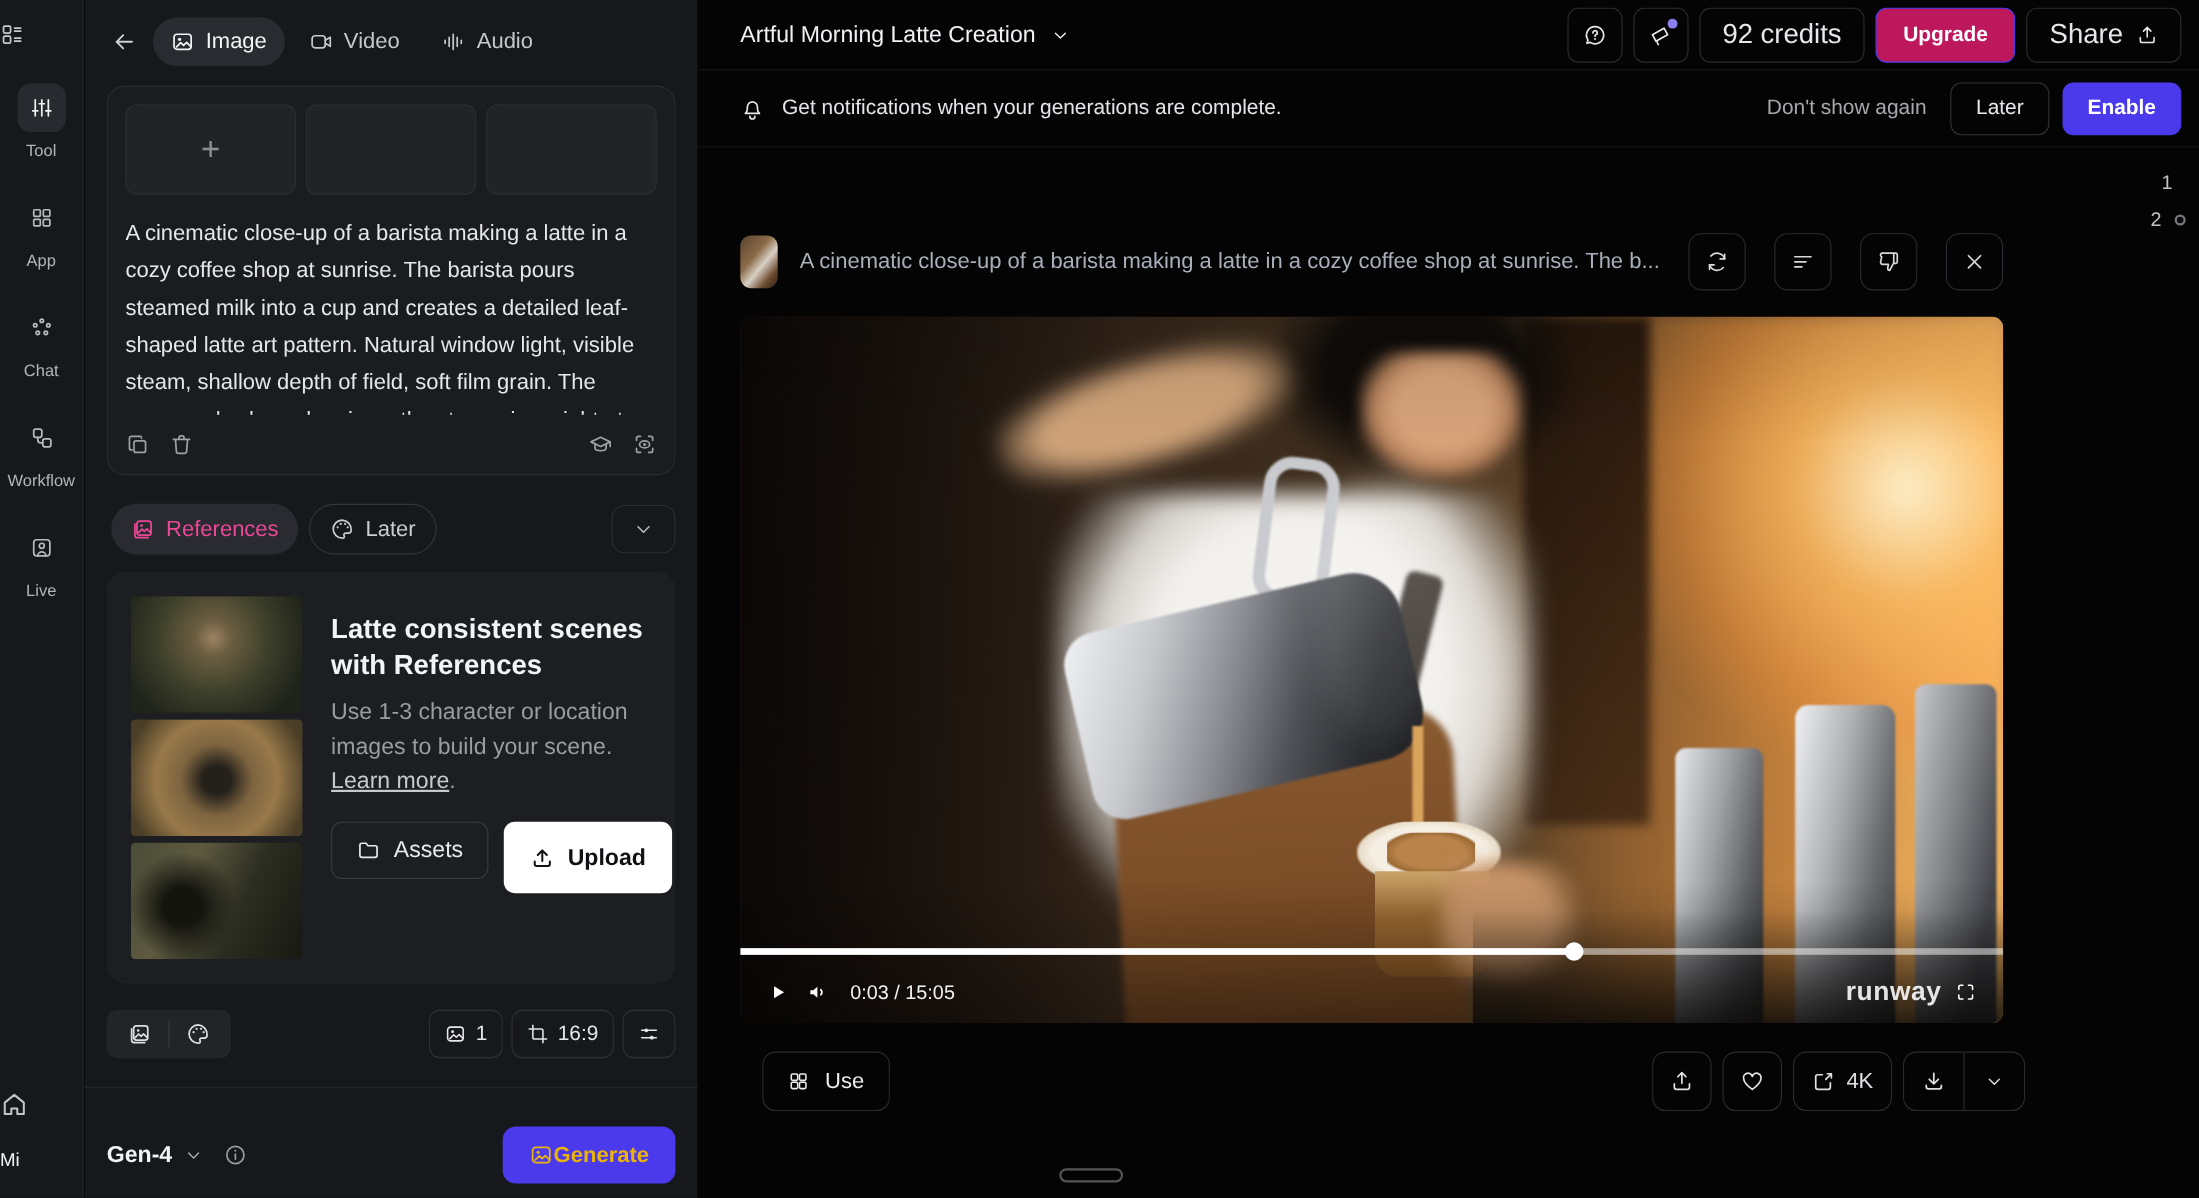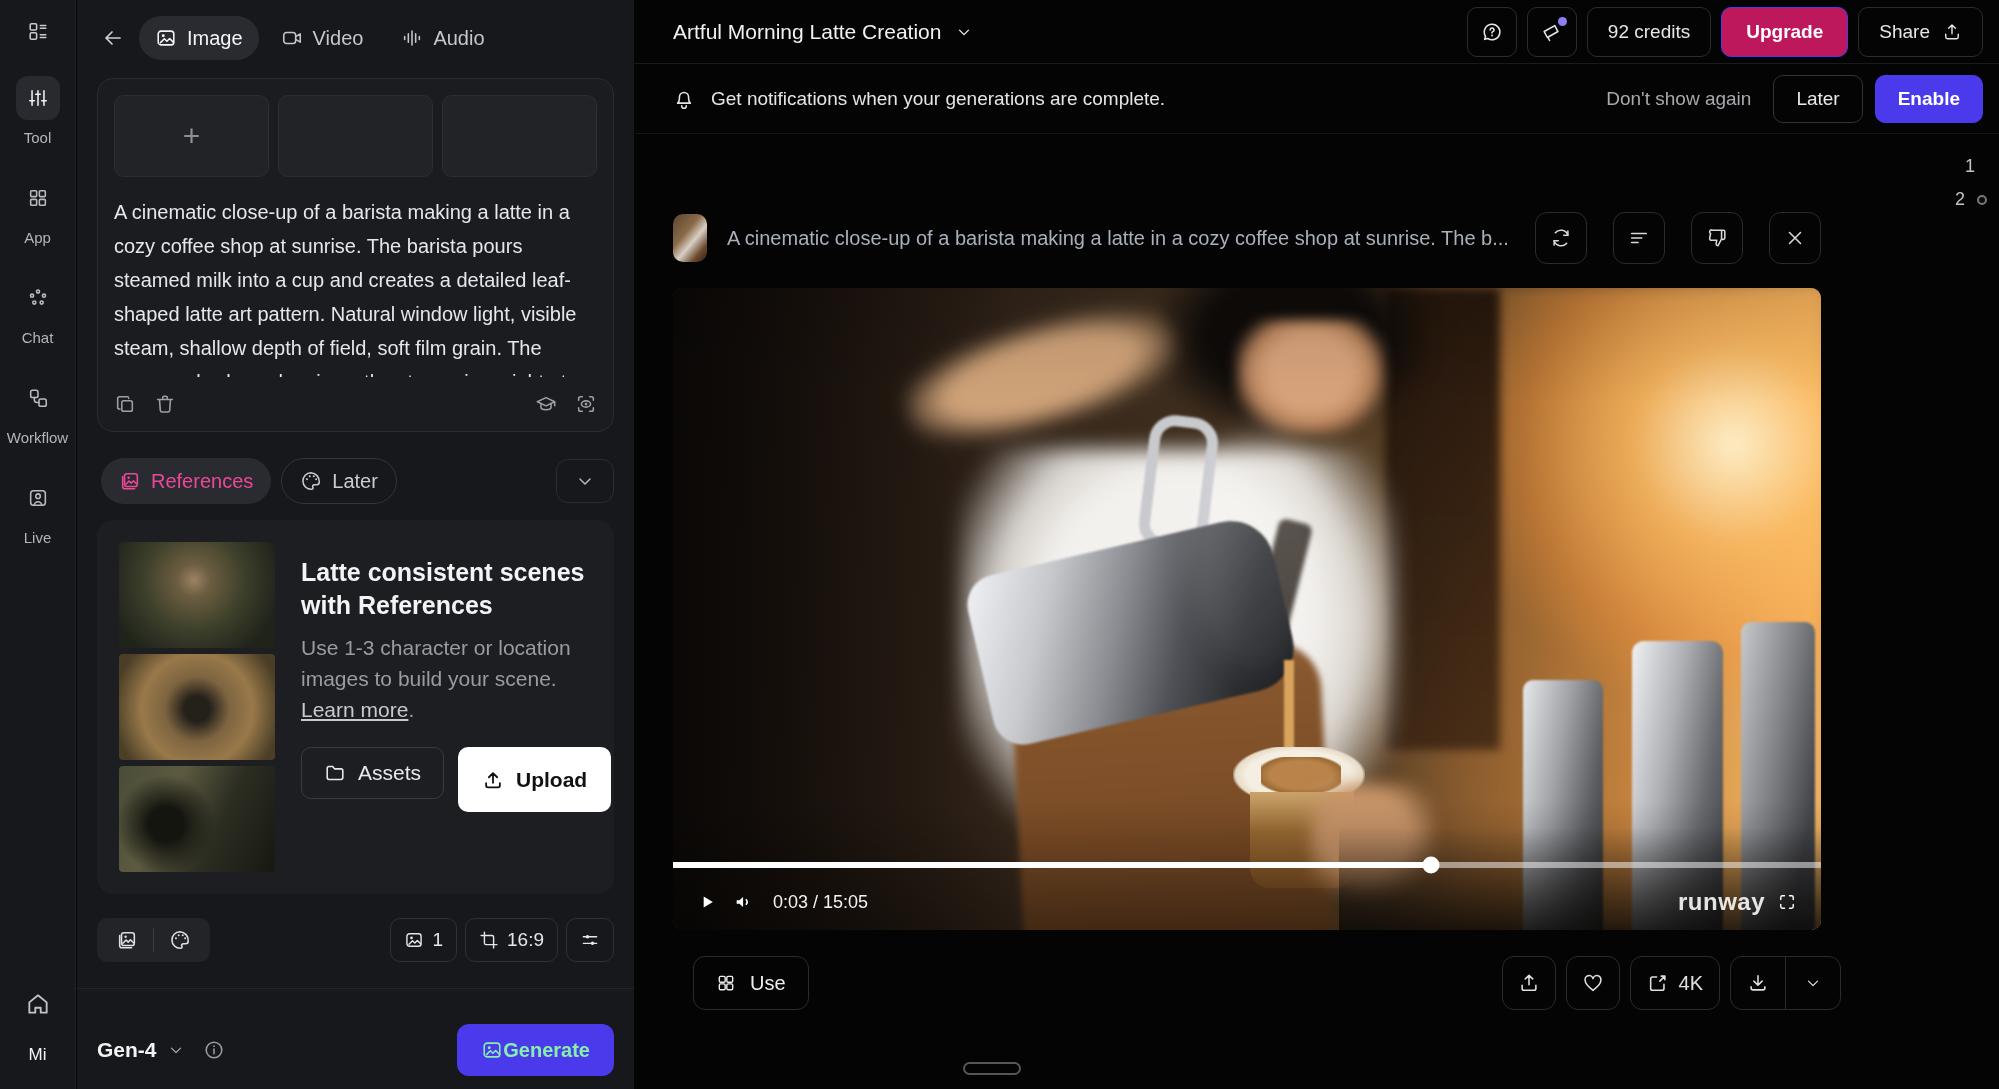--- a/index.html
+++ b/index.html
@@ -5,21 +5,21 @@
   html,body{margin:0;padding:0;background:#000;}
   *{box-sizing:border-box;}
   .app{position:relative;width:1999px;height:1089px;background:#050506;overflow:hidden;
        font-family:"Liberation Sans","DejaVu Sans",sans-serif;color:#e8e9ea;}
   .abs{position:absolute;}
   svg{display:block;}
   .ic{width:22px;height:22px;stroke:currentColor;fill:none;stroke-width:1.7;stroke-linecap:round;stroke-linejoin:round;}
 
   
   .rail{left:0;top:0;width:76px;height:1089px;background:#17181b;border-right:1px solid #232428;
-        display:flex;flex-direction:column;align-items:center;padding:20px 0 24px;}
+        display:flex;flex-direction:column;padding:20px 0 24px;}
   .rail-toggle{color:#c9cacd;margin-bottom:34px;cursor:pointer;}
   .rail-item{display:flex;flex-direction:column;align-items:center;gap:9px;margin-bottom:30px;color:#b9babd;cursor:pointer;}
   .rail-item .lbl{font-size:15px;color:#b4b5b8;}
   .rail-item .box{width:44px;height:44px;border-radius:12px;display:flex;align-items:center;justify-content:center;}
   .rail-item.active .box{background:#292a2f;color:#f0f1f2;}
   .rail-spacer{flex:1;}
   .rail-home{color:#c3c4c7;margin-bottom:28px;cursor:pointer;}
   .rail-profile{font-size:17px;color:#f2f3f4;}
 
   
@@ -67,32 +67,32 @@
   .panel-foot .spacer{flex:1;}
   .opt{display:flex;align-items:center;gap:8px;height:44px;padding:0 13px;border:1px solid #2f3035;
        border-radius:10px;color:#e5e6e8;font-size:19px;margin-left:8px;cursor:pointer;}
   .panel-div{height:1px;background:#242529;margin-top:6px;}
   .panel-bottom{display:flex;align-items:center;padding:22px 20px 0;flex:1;}
   .model{display:flex;align-items:center;gap:10px;color:#f2f3f4;font-size:21px;font-weight:bold;cursor:pointer;}
   .model .chev{color:#a9aaae;}
   .info-ic{color:#9b9ca1;margin-left:18px;cursor:pointer;}
   .panel-bottom .spacer{flex:1;}
   .btn-generate{display:flex;align-items:center;gap:0;height:52px;padding:0 24px;border-radius:12px;
-       background:#4b3aec;color:#86efac;font-size:20px;font-weight:bold;border:none;cursor:pointer;}
+       background:#4b3aec;color:#eab308;font-size:20px;font-weight:bold;border:none;cursor:pointer;}
 
   
   .main{left:635px;top:0;width:1364px;height:1089px;background:#040405;}
   .mheader{display:flex;align-items:center;height:64px;padding:0 16px 0 38px;border-bottom:1px solid #1a1b1e;}
   .mtitle{display:flex;align-items:center;gap:14px;font-size:21px;color:#f0f1f2;cursor:pointer;}
   .mheader .spacer{flex:1;}
   .hbtn{display:flex;align-items:center;justify-content:center;height:50px;border:1px solid #2b2c31;
         border-radius:10px;color:#e6e7e9;cursor:pointer;margin-left:10px;background:transparent;}
   .hbtn.sq{width:50px;position:relative;}
   .dot{position:absolute;top:9px;right:9px;width:9px;height:9px;border-radius:50%;background:#8b80f0;}
-  .hbtn.text{padding:0 20px;font-size:19px;gap:12px;}
+  .hbtn.text{padding:0 20px;font-size:25px;gap:12px;}
   .hbtn.blue{background:#be185d;border-color:#4b3aec;color:#fff;font-weight:bold;padding:0 24px;font-size:19px;}
   .notif{display:flex;align-items:center;height:70px;padding:0 16px 0 38px;border-bottom:1px solid #141517;}
   .notif .msg{display:flex;align-items:center;gap:16px;font-size:19px;color:#e4e5e7;}
   .notif .spacer{flex:1;}
   .notif .dismiss{font-size:19px;color:#a8a9ad;margin-right:22px;cursor:pointer;}
   .nbtn{height:48px;border-radius:10px;padding:0 22px;font-size:19px;display:flex;align-items:center;cursor:pointer;border:1px solid #313237;color:#e8e9ea;background:transparent;}
   .nbtn.blue{background:#4b3aec;border-color:#4b3aec;color:#fff;font-weight:bold;margin-left:12px;}
 
   .gen{padding:78px 0 0 38px;width:1186px;}
   .gen-head{display:flex;align-items:center;gap:20px;width:1148px;}

